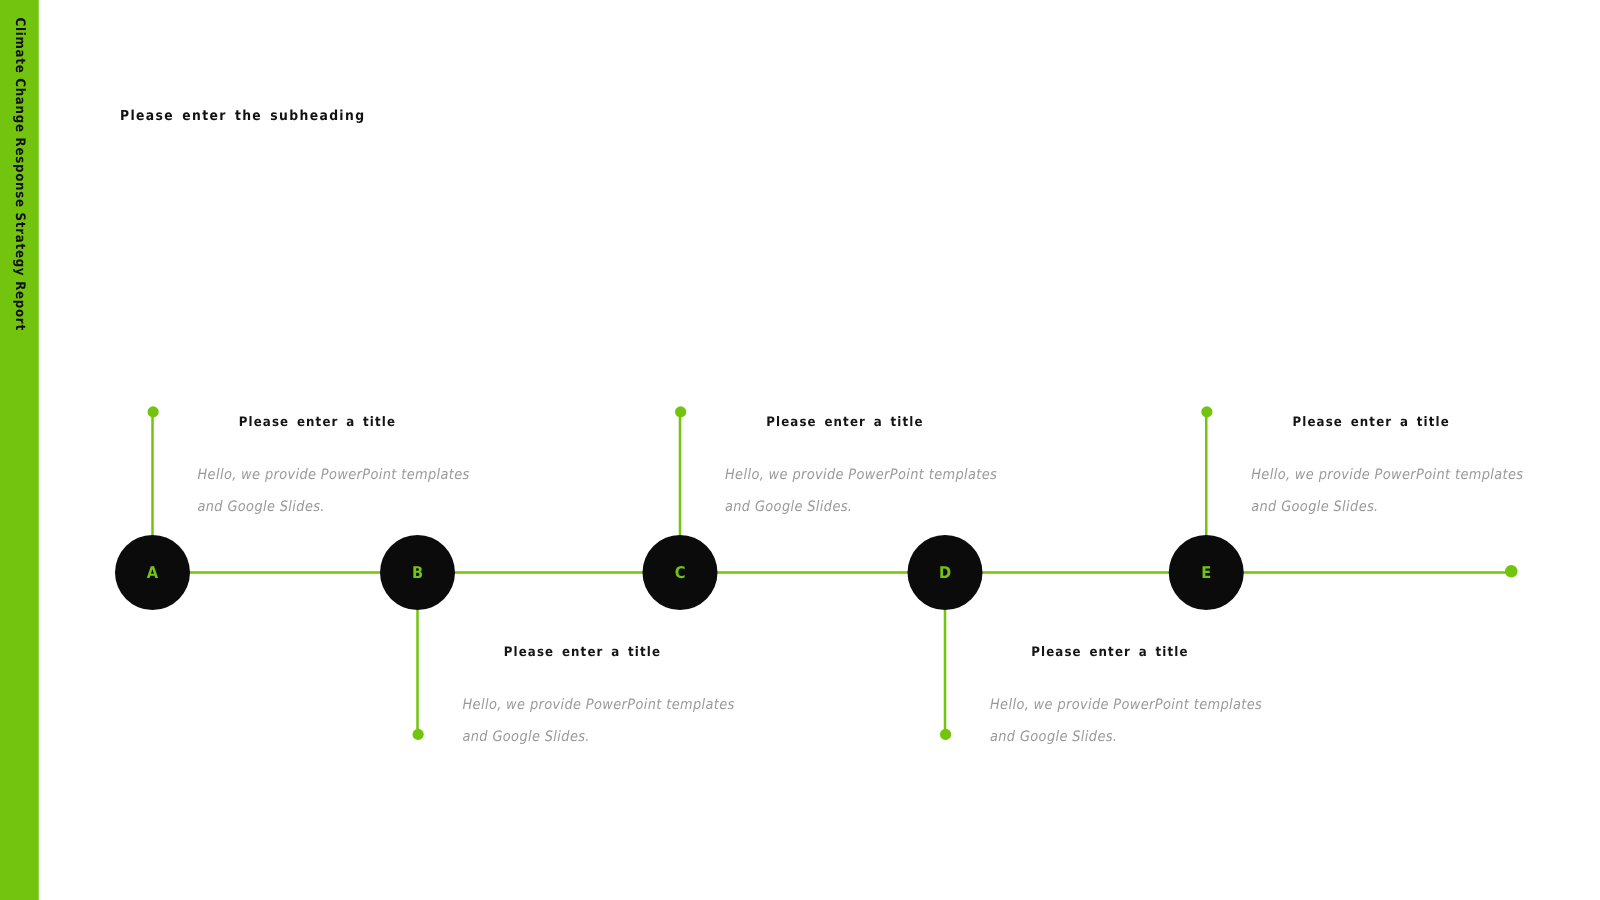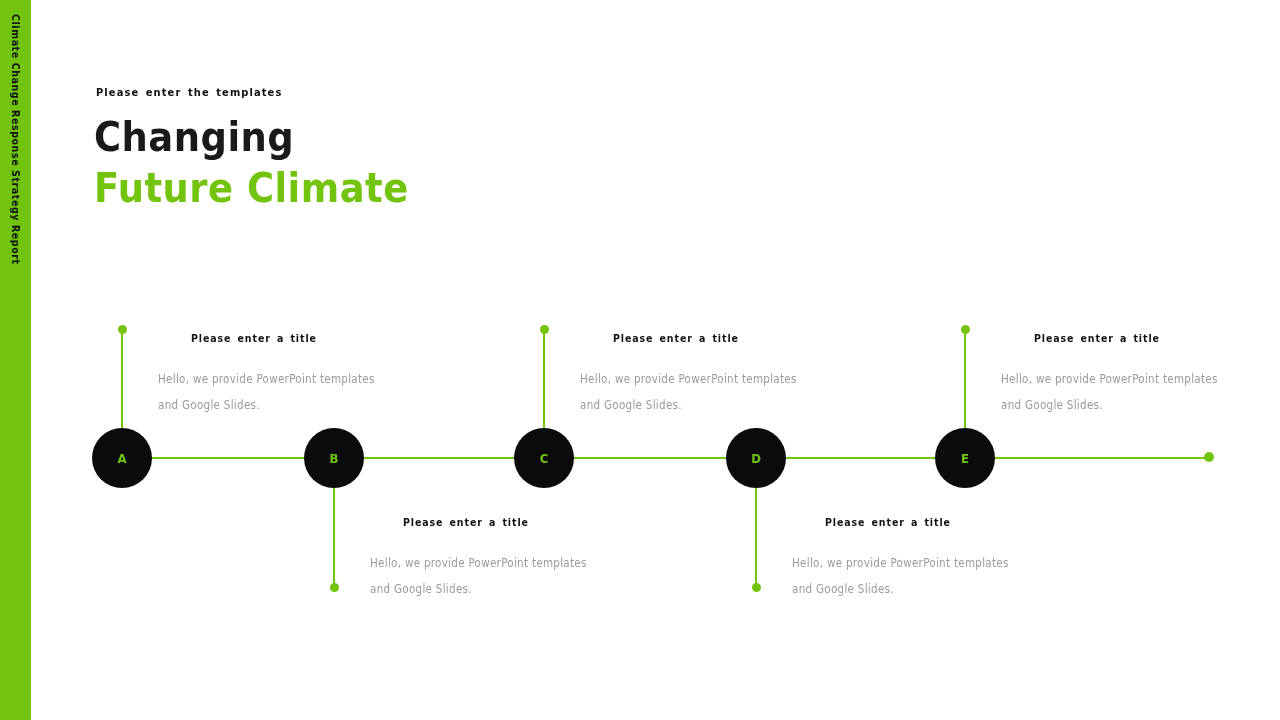--- a/index.html
+++ b/index.html
@@ -160,38 +160,35 @@
     margin-bottom: 22px;
     margin-left: 33px;
   }
   .caption-body {
     font-family: "DejaVu Sans Condensed", "Liberation Sans Narrow", "Liberation Sans", sans-serif;
     font-size: 11.5px;
     font-weight: 400;
     color: #9a9a9a;
     letter-spacing: 0.3px;
     line-height: 26px;
+    font-style: italic;
   }
   .caption-body .l2 { display: block; }
 </style>
 </head>
 <body>
 
 <div id="slide">
 
   <div id="sidebar">
     <span id="sidebar-label">Climate Change Response Strategy Report</span>
   </div>
 
-  <div id="subheading">Please enter the templates</div>
-
-  <div id="title-block">
-    <div class="title-line dark">Changing</div>
-    <div class="title-line green">Future Climate</div>
-  </div>
+  <div id="subheading">Please enter the subheading</div>
+
 
   <div id="timeline-axis"></div>
   <div id="timeline-end-dot"></div>
 
   <div id="timeline-nodes">
       <div class="stem up" style="left: 122px;"></div>
       <div class="stem-dot up" style="left: 122px;"></div>
       <div class="node" style="left: 122px;">A</div>
       <div class="caption up" style="left: 158px;">
         <div class="caption-title">Please enter a title</div>

